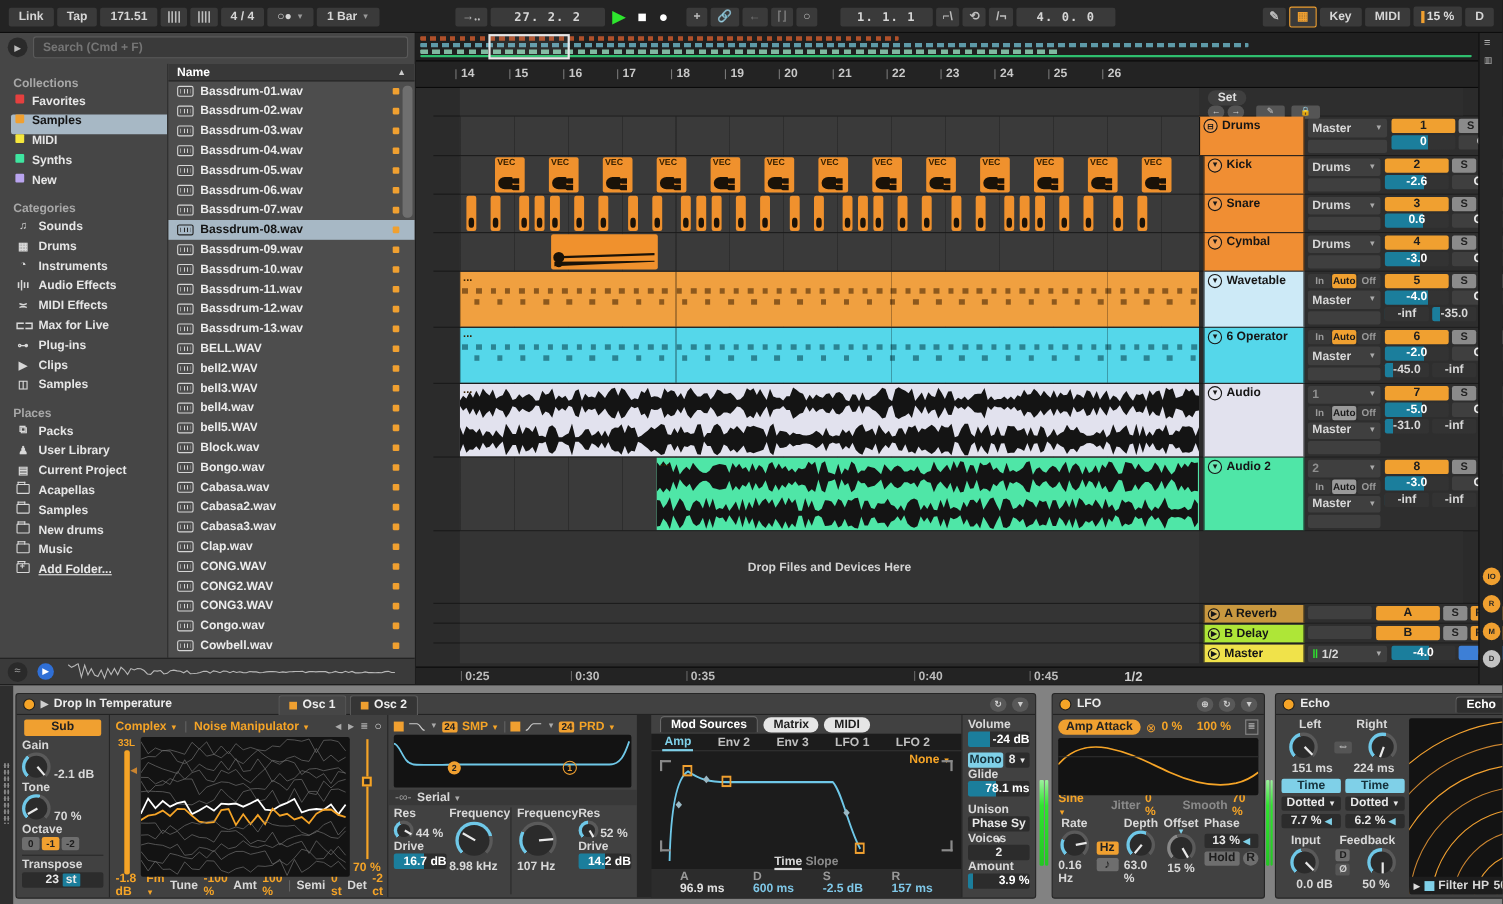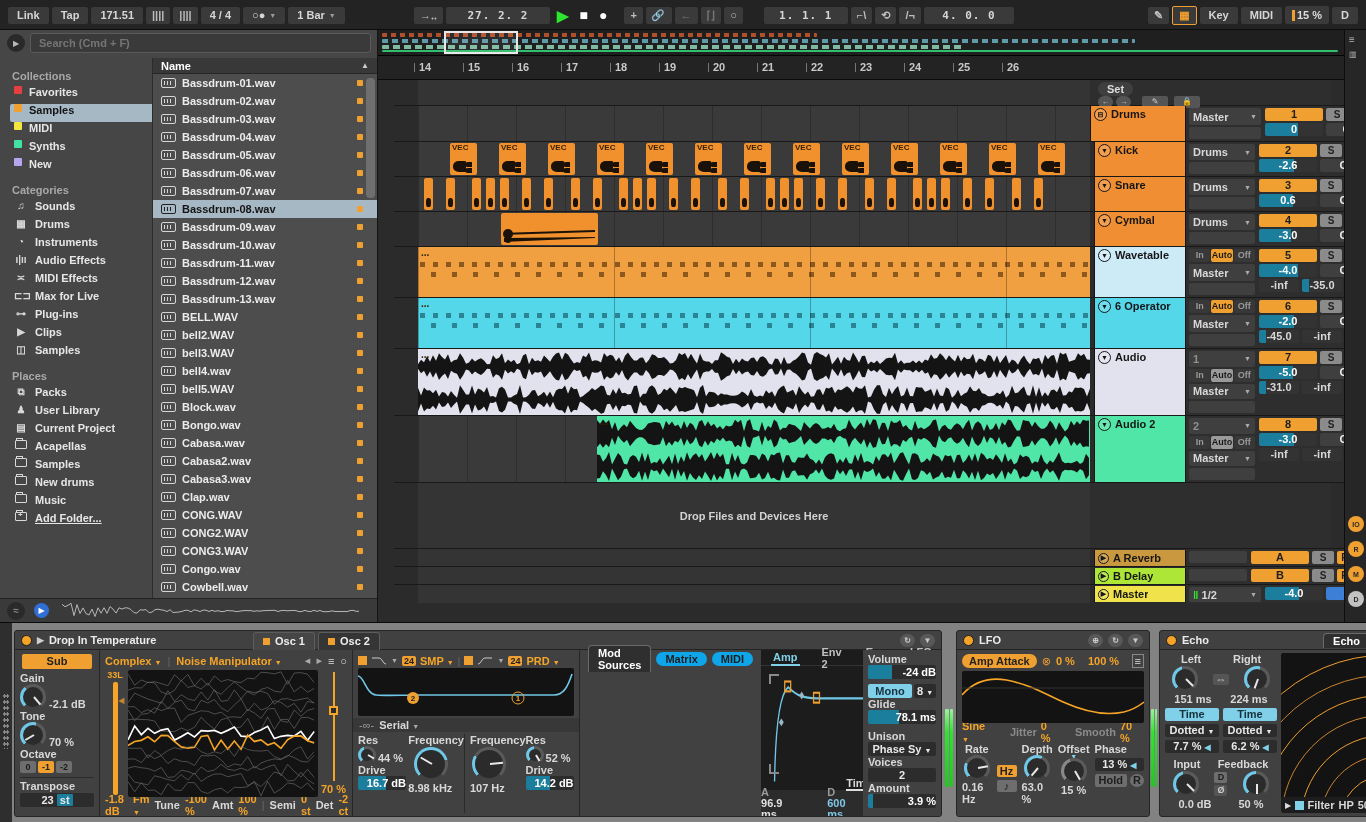--- a/index.html
+++ b/index.html
@@ -130,21 +130,21 @@
 .knob.k34{width:34px;height:34px;}.knob.k34 i{height:13px;}
 .vbox{background:linear-gradient(90deg,#1b7e9c 0 var(--f,0%),#2c2c2c 0);border-radius:2px;color:#fff;font-weight:bold;text-align:right;height:14px;line-height:14px;}
 .obtn{background:#f0a030;color:#222;font-weight:bold;text-align:center;border-radius:2px;}
 .gbtn{background:#6e6e6e;color:#1d1d1d;font-weight:bold;text-align:center;border-radius:2px;}
 .blkdisp{background:#131313;border-radius:2px;position:relative;overflow:hidden;}
 .devmeter{position:absolute;top:86px;width:8px;height:78px;display:flex;gap:1px;}
 .devmeter i{flex:1;background:linear-gradient(#9ef09e,#2ee52e 30%,#23c623);border-radius:1px;}
 .tealbtn{background:#7fd0e8;color:#16323c;font-weight:bold;text-align:center;border-radius:2px;}
 .dkbox{background:#2c2c2c;border-radius:2px;color:#e8e8e8;font-weight:bold;text-align:center;}
 .subcol{display:flex;flex-direction:column;}
-.modtab{border-radius:8px;background:#0ea5e9;color:#1d1d1d;font-weight:bold;padding:1px 9px;}
+.modtab{border-radius:8px;background:#e5e5e5;color:#1d1d1d;font-weight:bold;padding:1px 9px;}
 .modtab.act{background:#2f2f2f;color:#fff;border:1px solid #6a6a6a;border-bottom:none;border-radius:4px 4px 0 0;}
 .subtab{color:#c0c0c0;font-weight:bold;padding:1px 2px;}
 .subtab.act{color:#7fd0e8;border-bottom:2px solid #7fd0e8;}
 .bracket{position:absolute;width:10px;height:10px;border:2px solid #8a8a8a;}
 </style>
 </head>
 <body>
 
 <div class="app">
 
@@ -1046,20 +1046,28 @@
                 <span class="panbox blue">0</span>
               </div>
             </div>
           </div>
 <div class="mzone">
             <span class="mbar" style="left:2px;height:13px;"></span>
             <span class="mbar" style="left:8px;height:12px;"></span>
           </div>
         </div>
       </div>
+    <div class="timeruler" id="timeRuler">
+        <span class="t-lab" style="left:45px">0:25</span>
+        <span class="t-lab" style="left:145px">0:30</span>
+        <span class="t-lab" style="left:250px">0:35</span>
+        <span class="t-lab" style="left:457px">0:40</span>
+        <span class="t-lab" style="left:562px">0:45</span>
+        <span class="pageind" style="left:644px">1/2</span>
+      </div>
     <div class="rstrip">
       <span class="rs-ic" style="top:4px;">≡</span>
       <span class="rs-ic" style="top:20px;font-size:8px;">▥</span>
       <div id="sideBtns">
           <span class="rbtn " style="top:486px">IO</span>
           <span class="rbtn " style="top:511px">R</span>
           <span class="rbtn " style="top:536px">M</span>
           <span class="rbtn gray" style="top:561px">D</span>
         </div>
     </div>
@@ -1237,21 +1245,21 @@
                     <i></i>
                   </span>
                   <span class="lab">52 %</span>
                 </div>
               <span class="lab">Drive</span>
               <div class="vbox" style="--f:50%;width:48px;">14.2 dB</div>
             </div>
           </div>
         </div>
 
-        <div class="panel" style="width:282px;display:flex;flex-direction:row;padding:0;">
+        <div class="panel" style="width:282px;display:flex;flex-direction:column;padding:0;margin-left:12px;">
           <div style="display:flex;gap:5px;align-items:center;height:17px;padding:0 8px;">
             <span class="modtab act">Mod Sources</span>
             <span class="modtab">Matrix</span>
             <span class="modtab">MIDI</span>
           </div>
           <div style="background:#1c1c1c;flex:1;display:flex;flex-direction:column;">
             <div id="modSubtabs" style="display:flex;gap:20px;height:16px;align-items:center;padding:0 10px;border-bottom:1px solid #333;">
                 <span class="subtab act">Amp</span>
                 <span class="subtab ">Env 2</span>
                 <span class="subtab ">Env 3</span>

